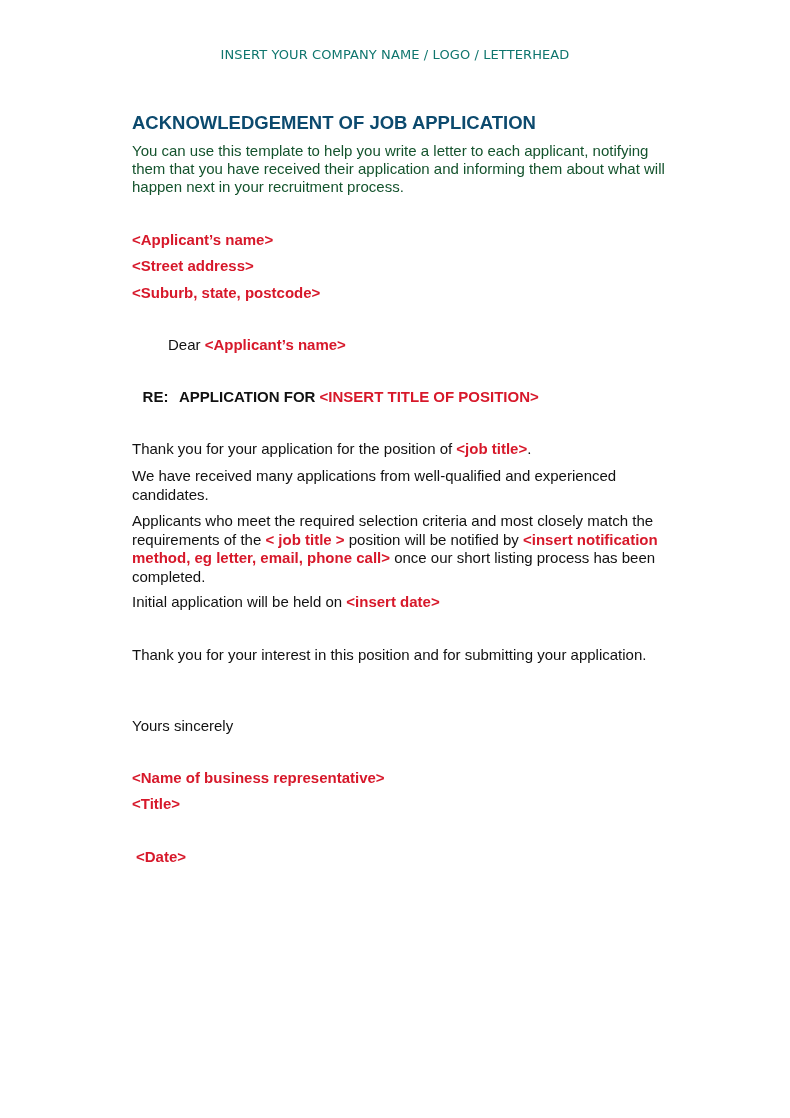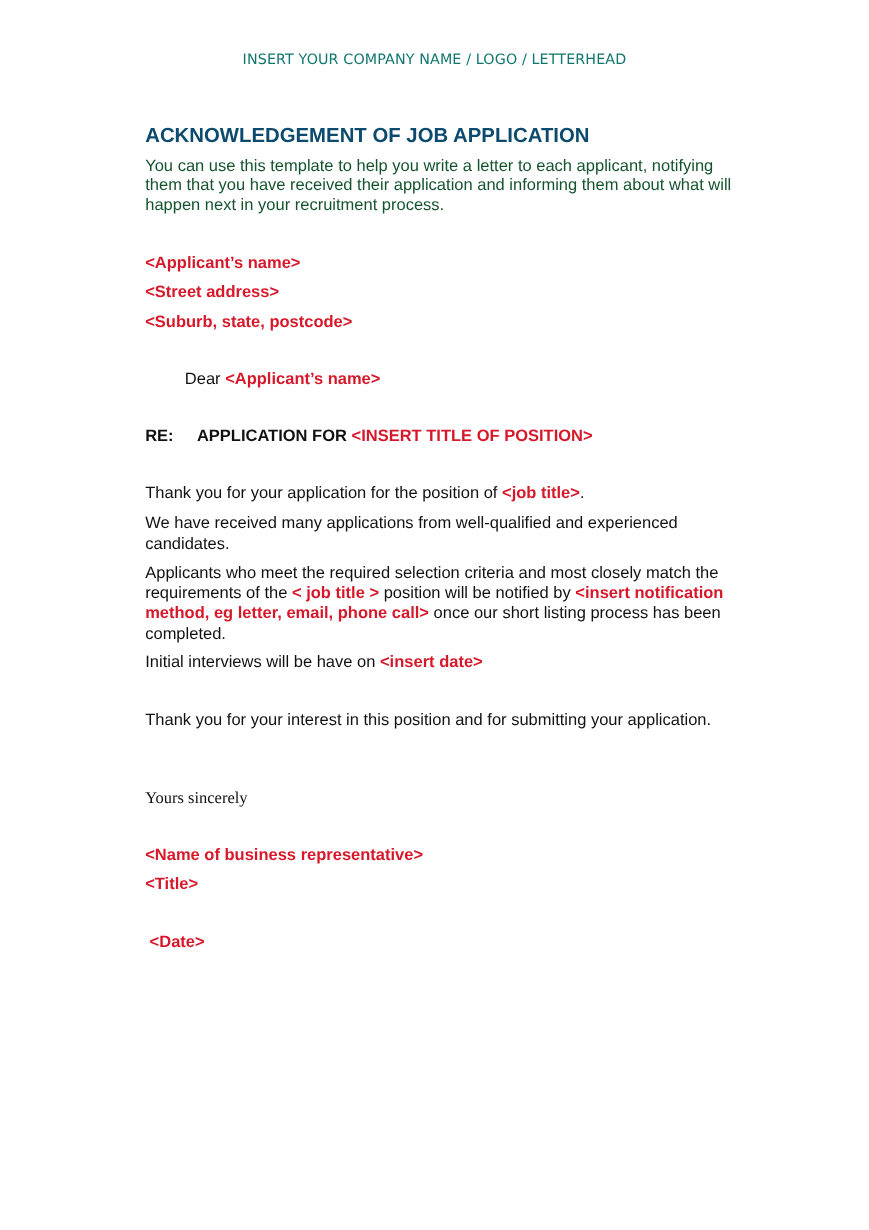--- a/index.html
+++ b/index.html
@@ -9,21 +9,21 @@
                   font-size: 13px; letter-spacing: 0.1px; color: #0f766e;
                   font-family: "DejaVu Sans", sans-serif; }
     .content { position: absolute; left: 132px; top: 0; width: 540px; }
     .title { position: absolute; top: 112px; left: 0; font-size: 18.5px; font-weight: bold;
              color: #0c4a6e; white-space: nowrap; }
     .intro { position: absolute; top: 142px; left: 0; width: 540px; font-size: 15px; line-height: 18px;
              color: #14532d; }
     .line { position: absolute; left: 0; font-size: 15px; line-height: 18px; white-space: nowrap; }
     .para { position: absolute; left: 0; width: 535px; font-size: 15px; line-height: 18.5px; }
     .red { color: #d7182a; font-weight: bold; }
-    .bold { font-weight: bold; }
+    .bold { font-weight: bold; text-align: center; }
     .re-label { display: inline-block; width: 47px; }
   </style>
 </head>
 <body>
 
 <div class="letterhead">INSERT YOUR COMPANY NAME / LOGO / LETTERHEAD</div>
 
 <div class="content">
   <div class="title">ACKNOWLEDGEMENT OF JOB APPLICATION</div>
   <div class="intro">You can use this template to help you write a letter to each applicant, notifying them that you have received their application and informing them about what will happen next in your recruitment process.</div>
@@ -44,22 +44,22 @@
     <span>Thank you for your application for the position of </span><span class="red">&lt;job title&gt;</span><span>.</span>
   </div>
 
   <div class="para" style="top:467px;">We have received many applications from well-qualified and experienced candidates.</div>
 
   <div class="para" style="top:512px;">
     <span>Applicants who meet the required selection criteria and most closely match the requirements of the </span><span class="red">&lt; job title &gt;</span><span> position will be notified by </span><span class="red">&lt;insert notification method, eg letter, email, phone call&gt;</span><span> once our short listing process has been completed.</span>
   </div>
 
   <div class="line" style="top:593px;">
-    <span>Initial interviews will be have on </span><span class="red">&lt;insert date&gt;</span>
+    <span>Initial application will be held on </span><span class="red">&lt;insert date&gt;</span>
   </div>
 
   <div class="para" style="top:646px;">Thank you for your interest in this position and for submitting your application.</div>
 
-  <div class="line" style="top:717px;font-family:Liberation Serif, serif;">Yours sincerely</div>
+  <div class="line" style="top:717px;">Yours sincerely</div>
   <div class="line red" style="top:769px;">&lt;Name of business representative&gt;</div>
   <div class="line red" style="top:795px;">&lt;Title&gt;</div>
   <div class="line red" style="top:848px; left:4px;">&lt;Date&gt;</div>
 </div>
 
 </body></html>

